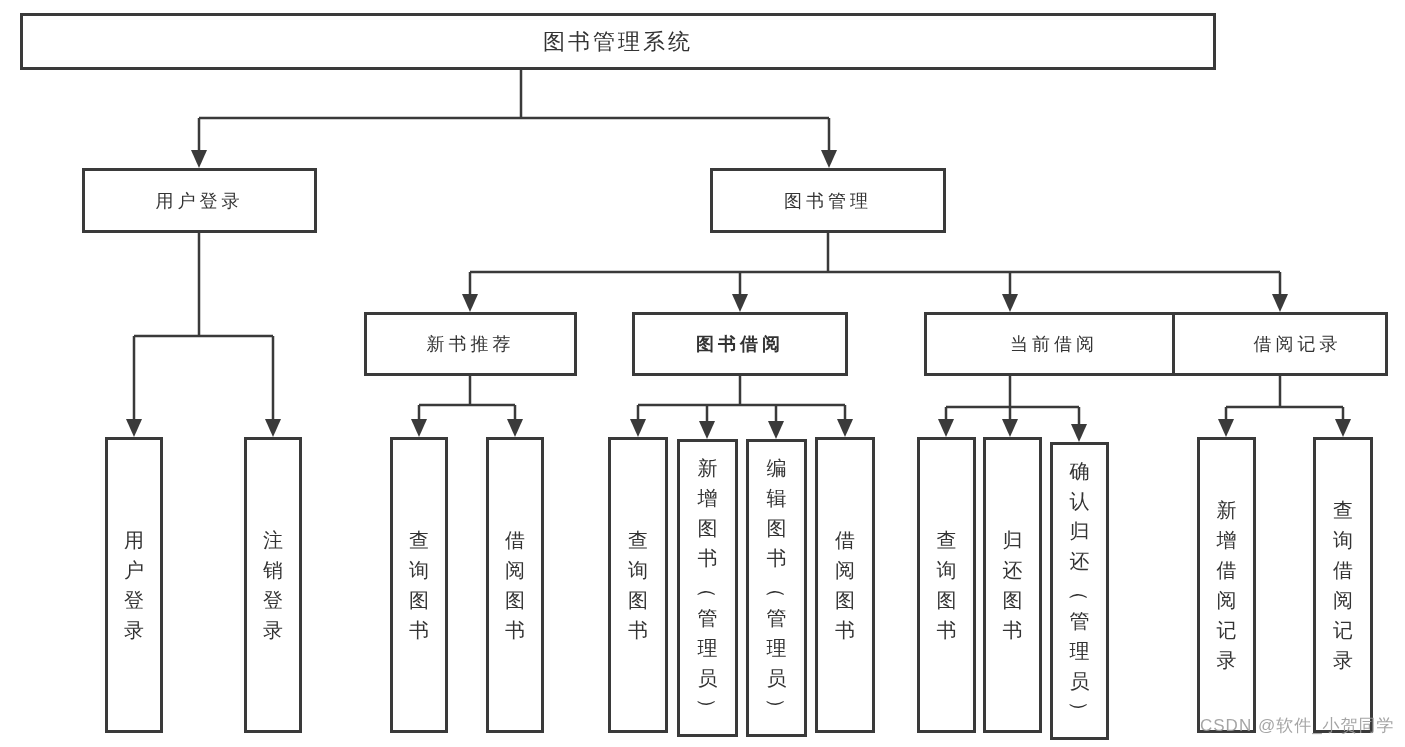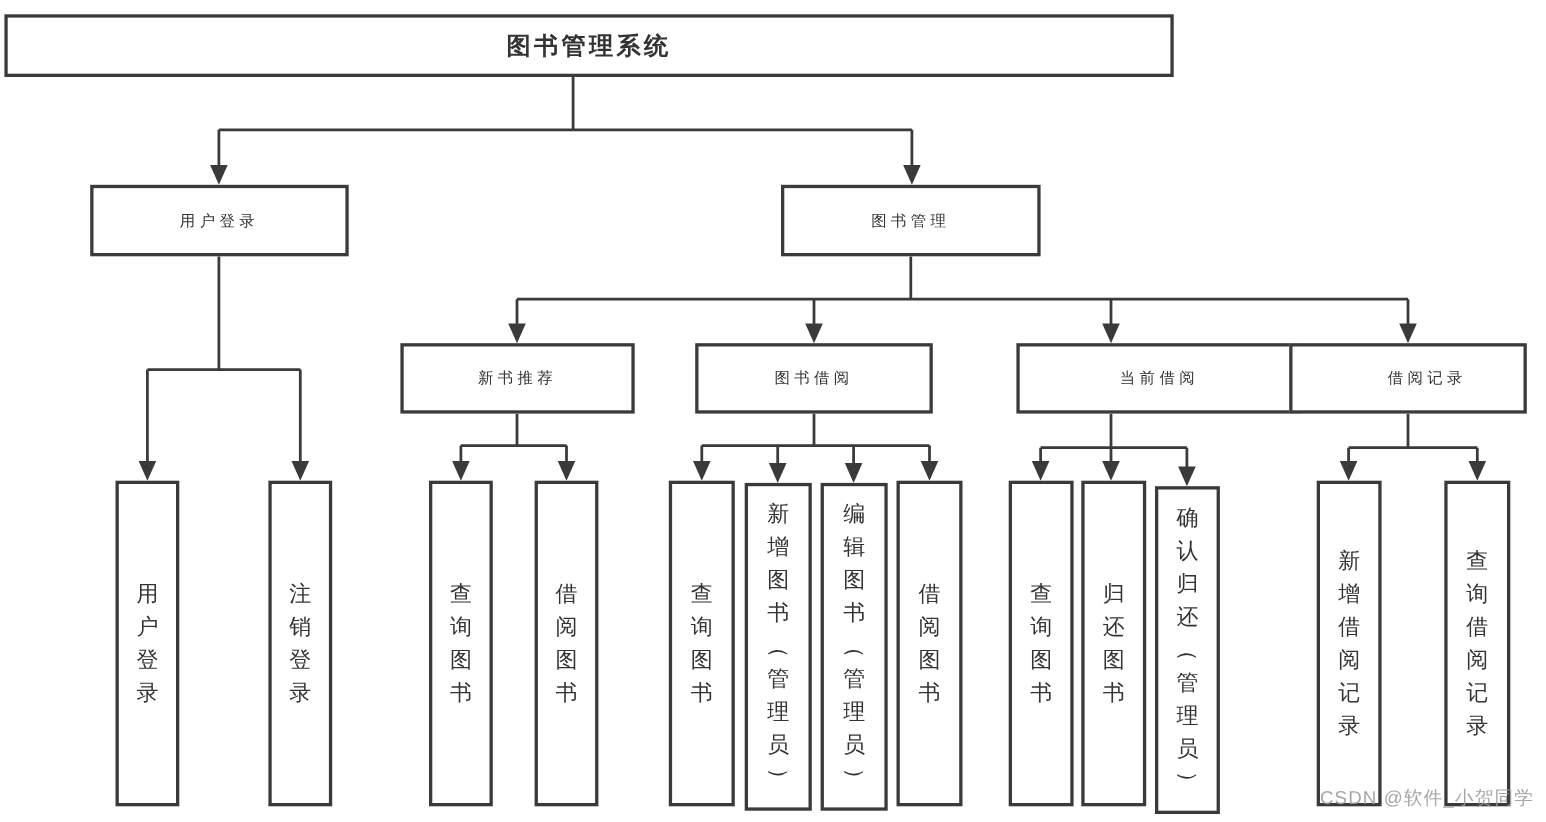--- a/index.html
+++ b/index.html
@@ -5,40 +5,40 @@
   html,body { margin:0; padding:0; background:#fff; }
   .stage {
     position:relative; width:1405px; height:747px; background:#ffffff;
     font-family:"Liberation Sans","DejaVu Sans",sans-serif; overflow:hidden;
   }
   .wires { position:absolute; left:0; top:0; z-index:1; }
   .node {
     position:absolute; box-sizing:border-box; background:#ffffff;
     border:3px solid #3a3a3a; color:#333333; z-index:2;
     display:flex; align-items:center; justify-content:center;
-    font-size:14px; letter-spacing:4px; white-space:nowrap;
+    font-size:18px; letter-spacing:4px; white-space:nowrap;
   }
   .node.root { font-size:22px; letter-spacing:3px; }
   .leaf {
     position:absolute; box-sizing:border-box; background:#ffffff;
     border:3px solid #3a3a3a; color:#333333; z-index:2;
     display:flex; flex-direction:column; align-items:center; justify-content:center;
   }
   .vchar { display:block; font-size:20px; line-height:30px; text-align:center; }
   .vrot  { transform:rotate(90deg); }
   .watermark {
     position:absolute; left:1188px; top:714px; z-index:5;
     font-size:17px; color:#9c9c9c; opacity:.9; letter-spacing:1px; white-space:nowrap;margin-left:12px;
   }
   
-  #n-root { left:4px;  top:13px;  width:1063px; height:57px;font-weight:bold; }
+  #n-root { left:20px;  top:13px;  width:1196px; height:57px; }
   #n-userlogin { left:82px;  top:168px; width:235px; height:65px; }
   #n-bookmgmt  { left:710px; top:168px; width:236px; height:65px; }
   #n-newbook   { left:364px; top:312px; width:213px; height:64px; }
-  #n-borrow    { left:632px; top:312px; width:216px; height:64px; }
+  #n-borrow    { left:632px; top:312px; width:216px; height:64px;font-weight:bold; }
   #n-current   { left:924px; top:312px; width:260px; height:64px; }
   #n-record    { left:1172px;top:312px; width:216px; height:64px;padding-left:35px; }
   #l-u1 { left:105px;  top:437px; width:58px; height:296px; }
   #l-u2 { left:244px;  top:437px; width:58px; height:296px; }
   #l-a1 { left:390px;  top:437px; width:58px; height:296px; }
   #l-a2 { left:486px;  top:437px; width:58px; height:296px; }
   #l-b1 { left:608px;  top:437px; width:60px; height:296px; }
   #l-b2 { left:677px;  top:439px; width:61px; height:298px; }
   #l-b3 { left:746px;  top:439px; width:61px; height:298px; }
   #l-b4 { left:815px;  top:437px; width:60px; height:296px; }

